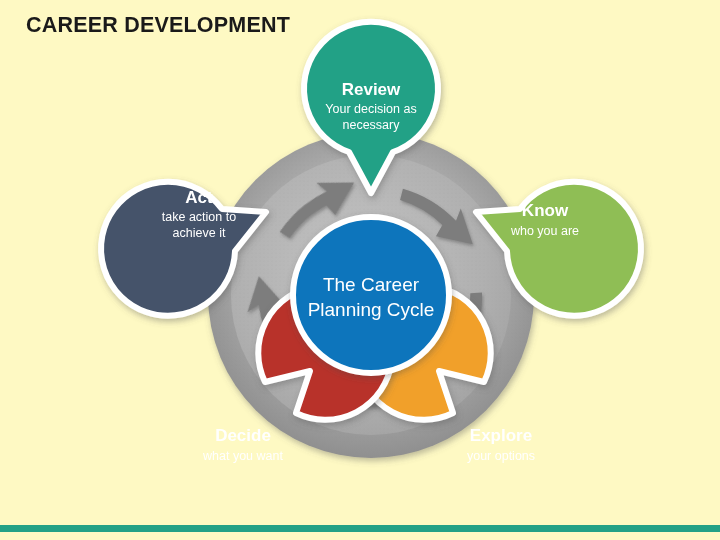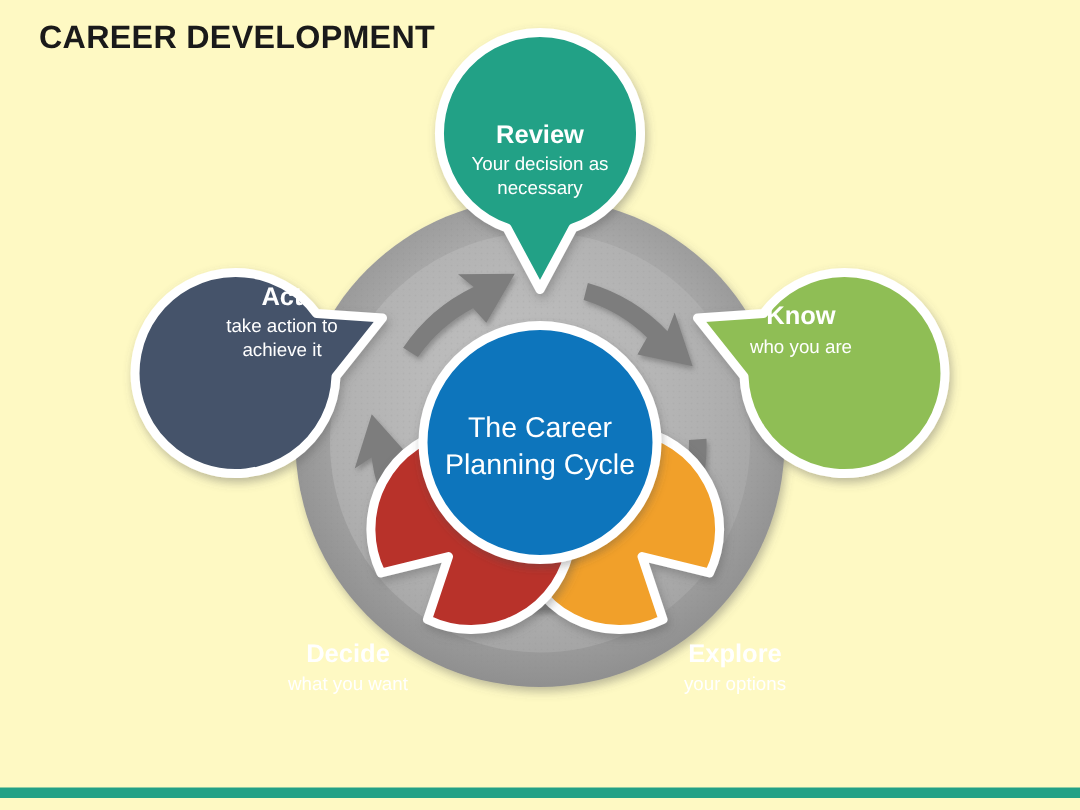--- a/index.html
+++ b/index.html
@@ -38,21 +38,21 @@
   #page-subtitle {
     font-size: 15.5px;
     font-weight: normal;
     color: #2b2b2b;
     margin: 8px 0 0 0;
     line-height: 1.1;
     white-space: nowrap;
   }
   #diagram-wrap {
     position: absolute;
-    left: 0;
+    left: 11px;
     top: 0;
     width: 680px;
     height: 540px;
   }
   #bottom-bar {
     position: absolute;
     left: 0;
     top: 525px;
     width: 720px;
     height: 7px;

